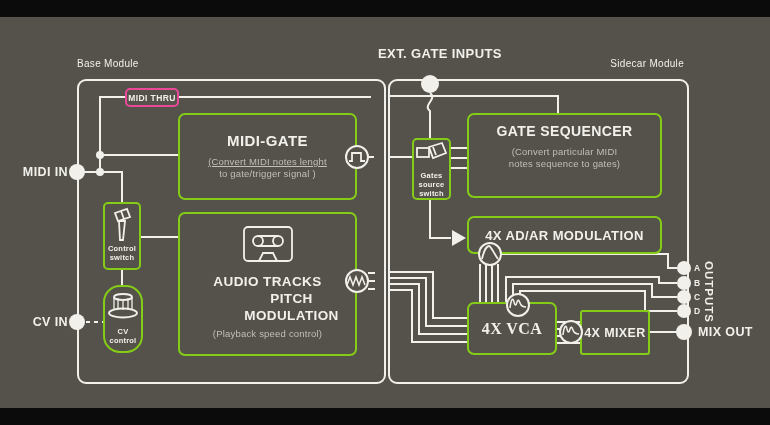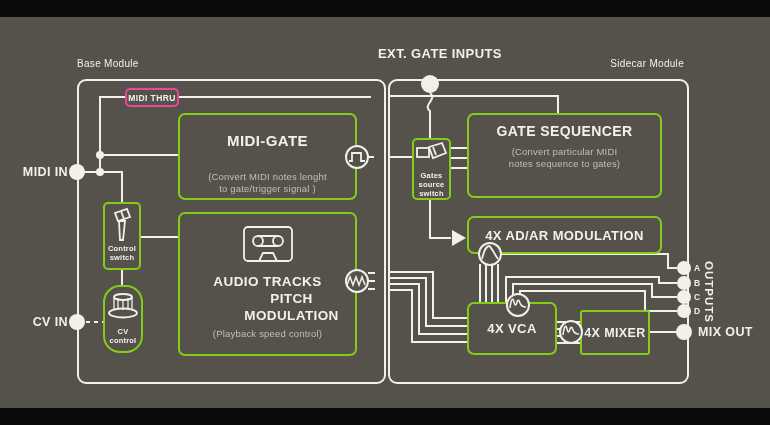--- a/index.html
+++ b/index.html
@@ -91,21 +91,21 @@
       <path class="w" d="M650,332 H677"></path>
     </g>
   </svg>
 
   <div class="pill" style="left:125px;top:88px;width:54px;height:19px;">
     <span>MIDI THRU</span>
   </div>
 
   <div class="block" style="left:178px;top:113px;width:179px;height:87px;padding-top:17px;">
     <div class="title" style="font-size:15px;">MIDI-GATE</div>
-    <div class="sub" style="margin-top:22px;">(Convert MIDI notes lenght</div>
+    <div class="sub" style="margin-top:7px;text-decoration:underline;">(Convert MIDI notes lenght</div>
     <div class="sub">to gate/trigger signal )</div>
   </div>
 
   <div class="block" style="left:178px;top:212px;width:179px;height:144px;padding-top:59px;">
     <div class="title" style="font-size:13.5px;line-height:17px;">AUDIO TRACKS</div>
     <div class="title" style="font-size:13.5px;line-height:17px;padding-left:48px;">PITCH MODULATION</div>
     <div class="sub" style="margin-top:4px;">(Playback speed control)</div>
   </div>
 
   <div class="block" style="left:103px;top:202px;width:38px;height:68px;border-radius:5px;justify-content:flex-end;padding-bottom:6px;">
@@ -128,21 +128,21 @@
     <div class="title" style="font-size:14px;">GATE SEQUENCER</div>
     <div class="sub" style="margin-top:7px;">(Convert particular MIDI</div>
     <div class="sub">notes sequence to gates)</div>
   </div>
 
   <div class="block" style="left:467px;top:216px;width:195px;height:38px;justify-content:center;">
     <div class="title" style="font-size:13px;">4X AD/AR MODULATION</div>
   </div>
 
   <div class="block" style="left:467px;top:302px;width:90px;height:53px;justify-content:center;">
-    <div class="title" style="font-size:13px;">4X VCA</div>
+    <div class="title" style="font-size:16px;font-family:Liberation Serif, serif;">4X VCA</div>
   </div>
 
   <div class="block" style="left:580px;top:310px;width:70px;height:45px;border-radius:3px;justify-content:center;">
     <div class="title" style="font-size:12.5px;">4X MIXER</div>
   </div>
 
   <svg class="layer" style="z-index:3" viewBox="0 0 770 425">
     <g>
       <circle class="jack" cx="100" cy="155" r="4"></circle>
       <circle class="jack" cx="100" cy="172" r="4"></circle>

